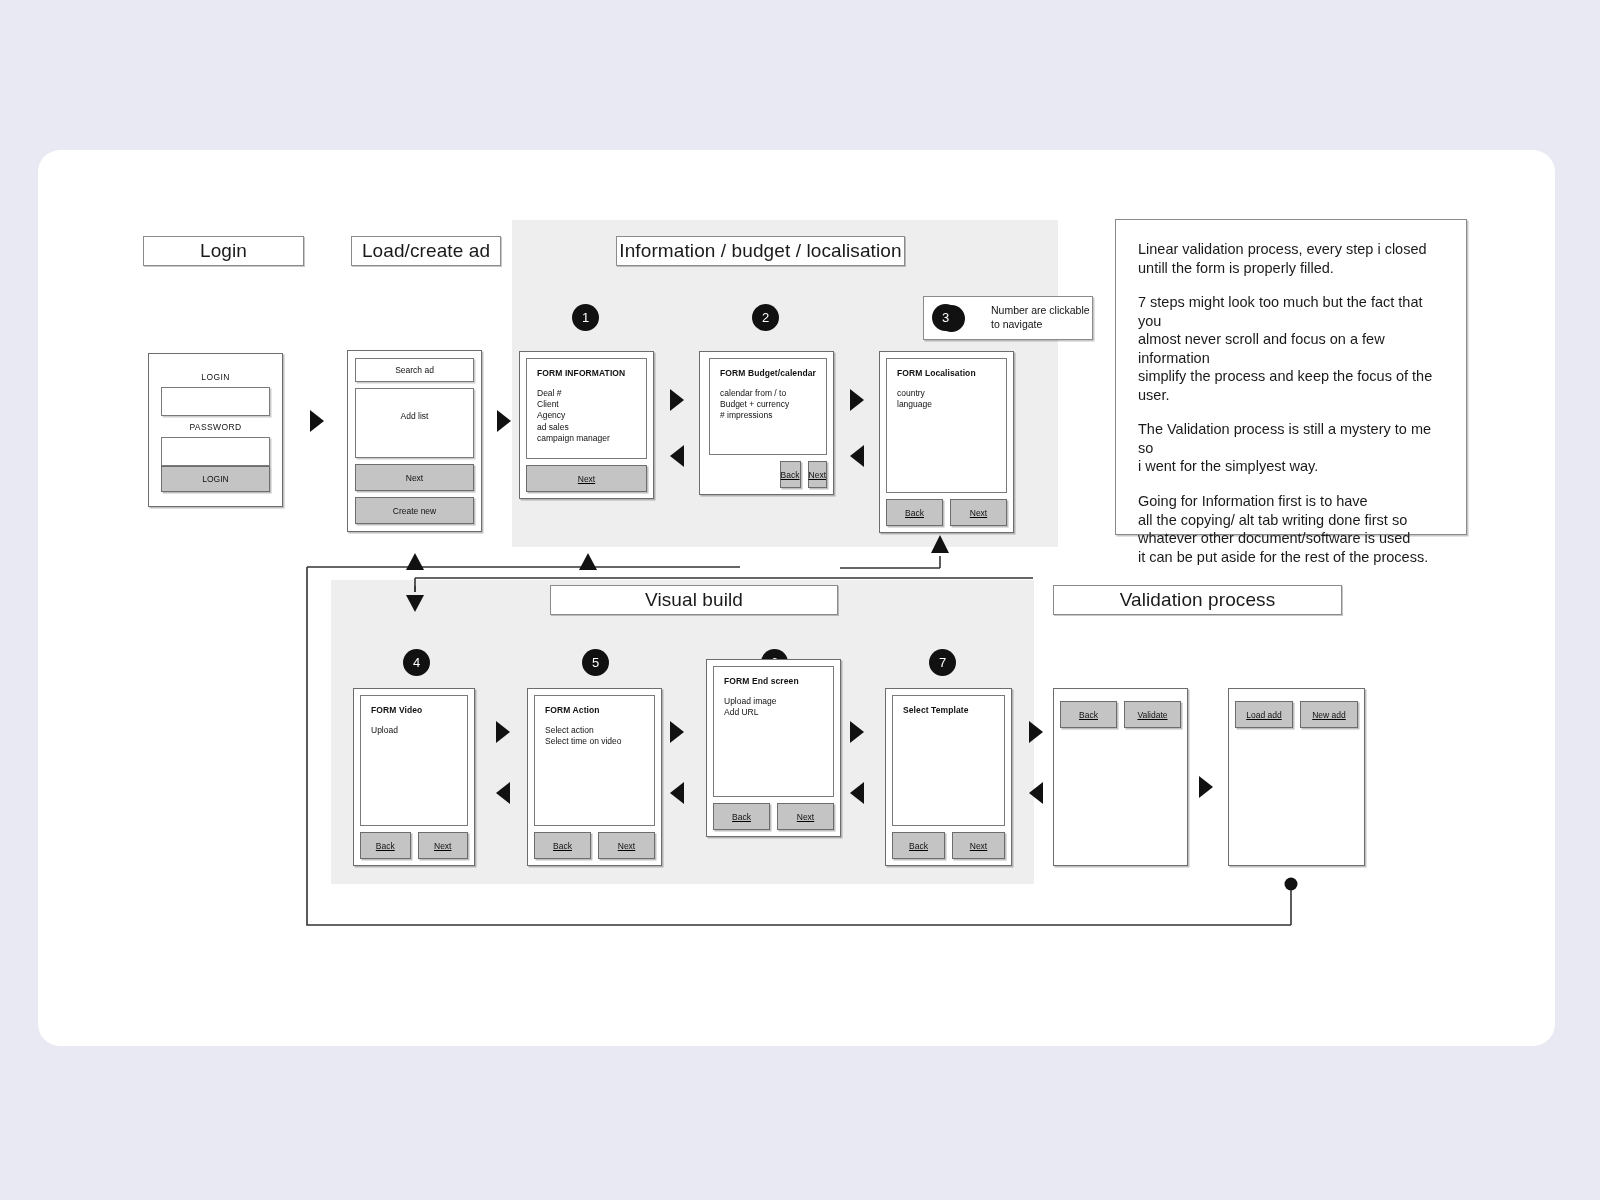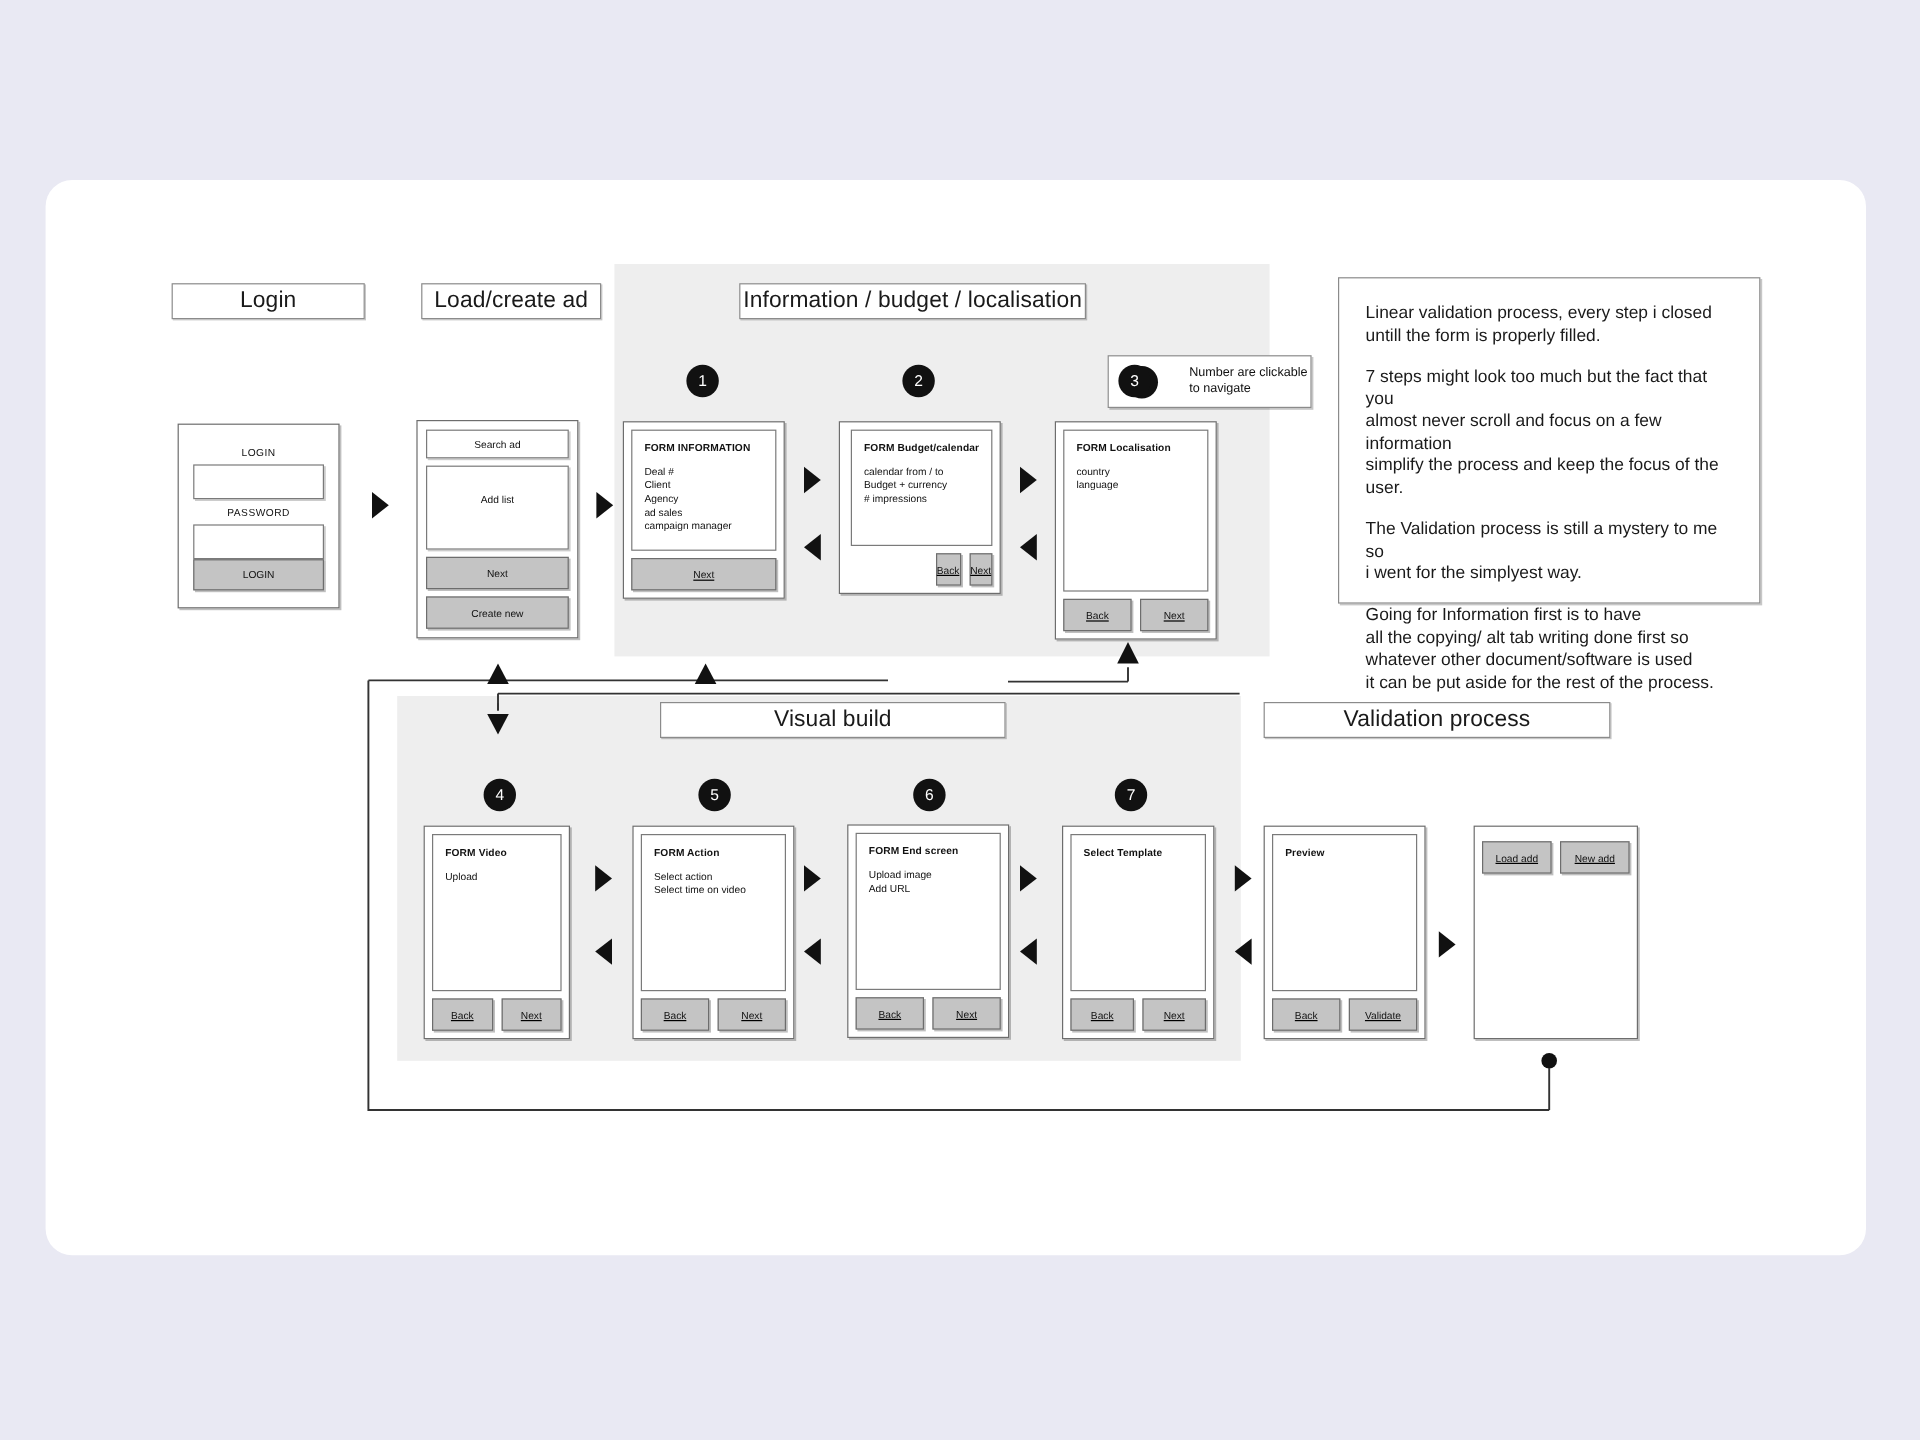--- a/index.html
+++ b/index.html
@@ -273,21 +273,21 @@
   <div class="hdr-box" style="left:616px; top:236px; width:289px; height:30px;">Information / budget / localisation</div>
 
   <div class="hdr-box" style="left:1053px; top:585px; width:289px; height:30px;">Validation process</div>
 
   <div class="callout" style="left:923px; top:296px; width:170px; height:44px;">
     <div class="callout-badge">3</div>
     <div class="callout-text">Number are clickable
 to navigate</div>
   </div>
 
-  <div class="note-box" style="left:1115px; top:231px; width:352px; height:272px; padding:20px 22px;">
+  <div class="note-box" style="left:1115px; top:219px; width:352px; height:316px; padding:20px 22px;">
     <div class="note-text">Linear validation process, every step i closed
 untill the form is properly filled.</div>
     <div class="note-text" style="margin-top:16px;">7 steps might look too much but the fact that you
 almost never scroll and focus on a few information
 simplify the process and keep the focus of the user.</div>
     <div class="note-text" style="margin-top:16px;">The Validation process is still a mystery to me so
 i went for the simplyest way.</div>
     <div class="note-text" style="margin-top:16px;">Going for Information first is to have
 all the copying/ alt tab writing done first so
 whatever other document/software is used
@@ -388,21 +388,21 @@
     <div class="btn-row">
       <div class="wbtn">Back</div>
       <div class="wbtn">Next</div>
     </div>
   </div>
 
   <div class="tri-right" style="left:670px; top:721px;"></div>
   <div class="tri-left" style="left:670px; top:782px;"></div>
 
   <div class="badge" style="left:761px; top:649px;">6</div>
-  <div class="screen" style="left:706px; top:687px; width:135px; height:178px;">
+  <div class="screen" style="left:706px; top:659px; width:135px; height:178px;">
     <div class="screen-body">
       <div class="screen-title">FORM End screen</div>
       <div class="screen-line">Upload image</div>
       <div class="screen-line">Add URL</div>
     </div>
     <div class="btn-row">
       <div class="wbtn">Back</div>
       <div class="wbtn">Next</div>
     </div>
   </div>
@@ -418,23 +418,20 @@
     <div class="btn-row">
       <div class="wbtn">Back</div>
       <div class="wbtn">Next</div>
     </div>
   </div>
 
   <div class="tri-right" style="left:1029px; top:721px;"></div>
   <div class="tri-left" style="left:1029px; top:782px;"></div>
 
   <div class="screen" style="left:1053px; top:688px; width:135px; height:178px;">
-    <div class="screen-body">
-      <div class="screen-title">Preview</div>
-    </div>
     <div class="btn-row">
       <div class="wbtn">Back</div>
       <div class="wbtn">Validate</div>
     </div>
   </div>
 
   <div class="tri-right" style="left:1199px; top:776px;"></div>
 
   <div class="screen" style="left:1228px; top:688px; width:137px; height:178px;">
     <div class="btn-row">

